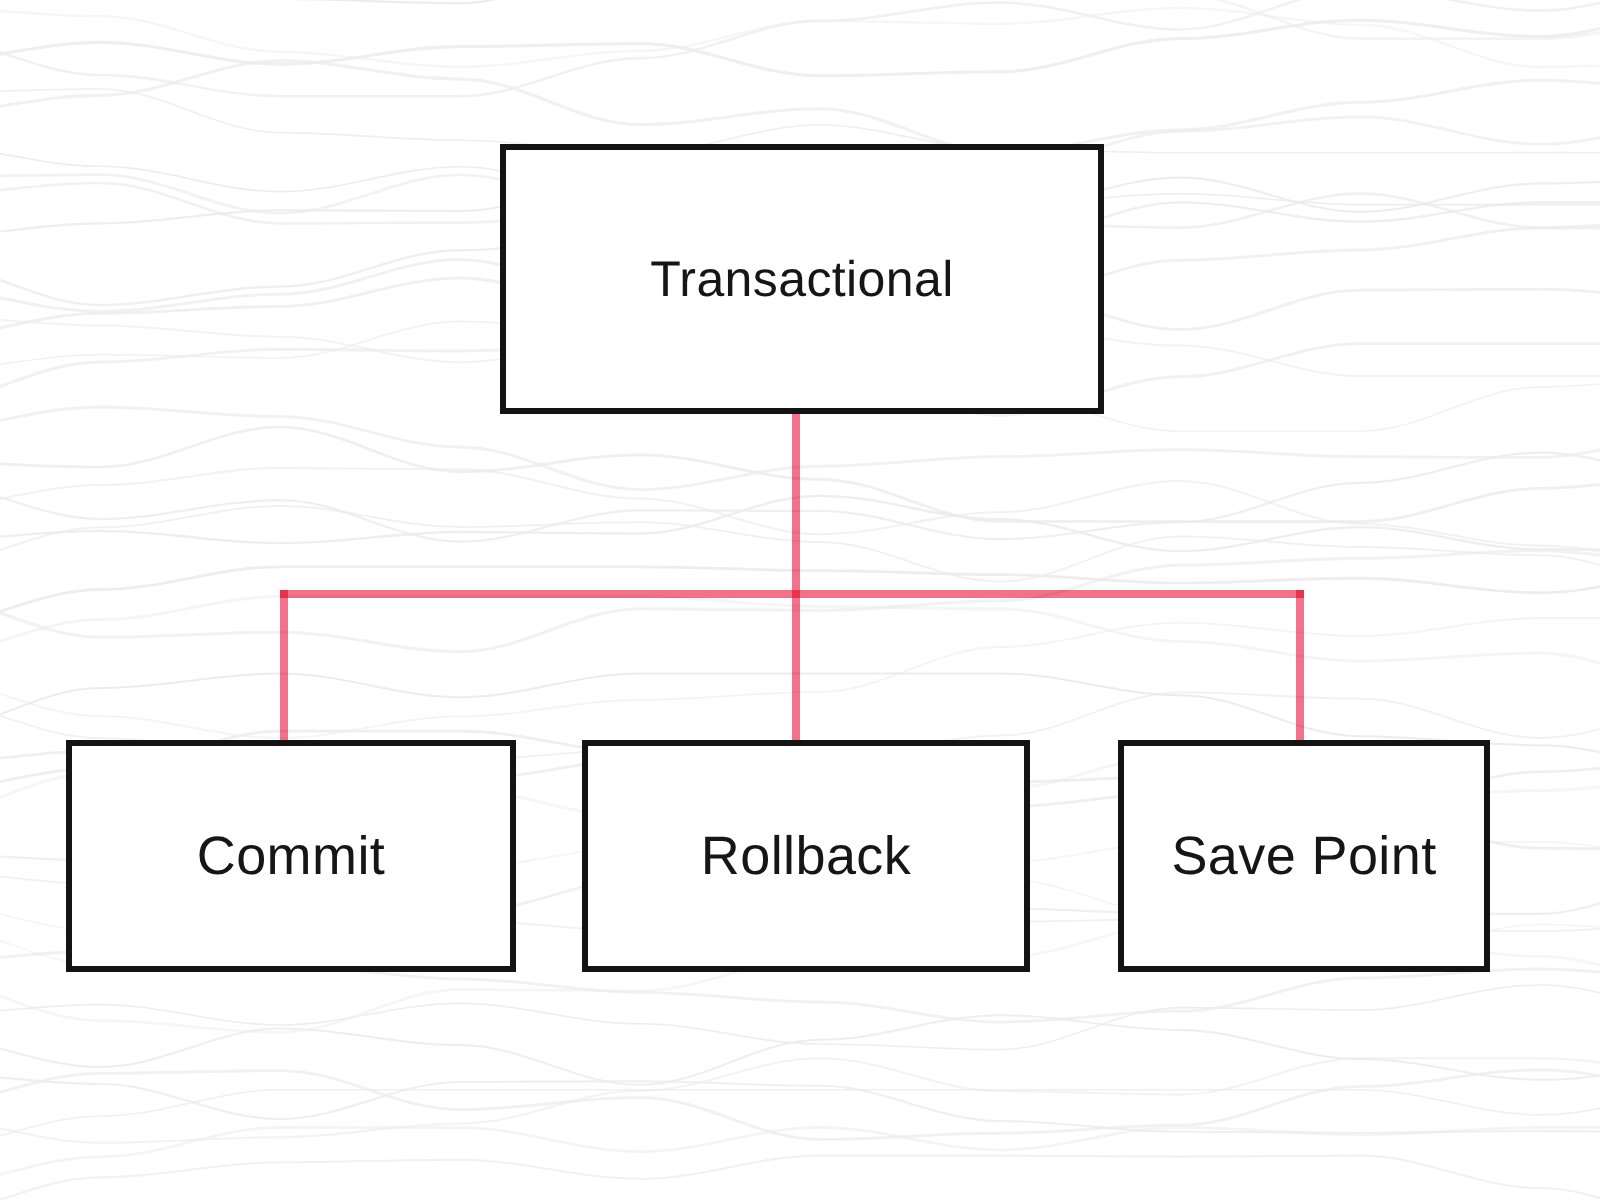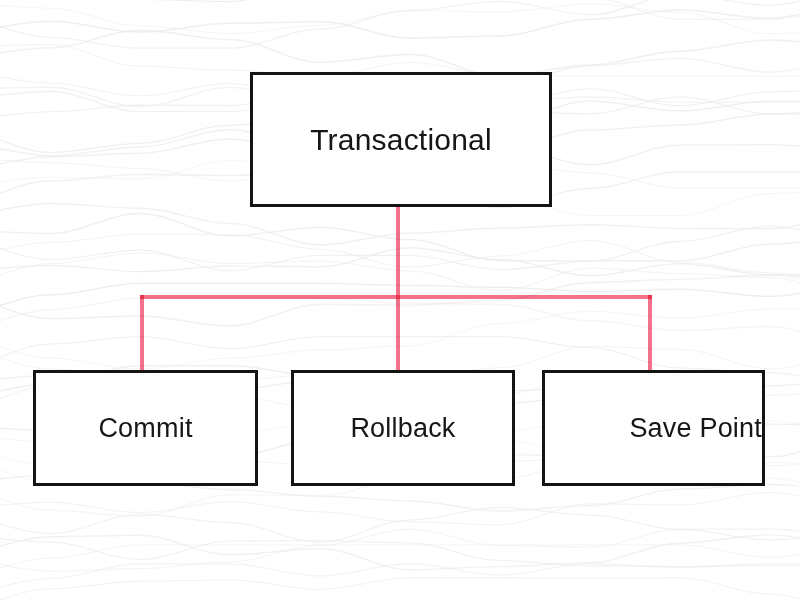--- a/index.html
+++ b/index.html
@@ -38,33 +38,33 @@
     flex-direction:column;
     align-items:center;
     justify-content:center;
     text-align:center;
     color:var(--text);
     z-index:2;
   }
   .node-root{
     left:250px; top:72px;
     width:302px; height:135px;
-    font-size:30px;
+    font-size:25px;
     line-height:34px;
     letter-spacing:0.2px;
   }
   .node-child{
     top:370px;
     height:116px;
     font-size:27px;
     letter-spacing:0.2px;
   }
   .node-commit{ left:33px;  width:225px; }
   .node-rollback{ left:291px; width:224px; }
-  .node-savepoint{ left:542px; width:223px;align-items:flex-end; }
+  .node-savepoint{ left:559px; width:186px; }
 
   .connector{
     position:absolute;
     background:var(--connector);
     mix-blend-mode:multiply;
     z-index:1;
   }
   .conn-stem-middle{ left:396px; top:206px; width:4px; height:164px; }
   .conn-horizontal{  left:140px; top:295px; width:512px; height:4px; }
   .conn-drop-left{   left:140px; top:295px; width:4px;  height:75px; }

